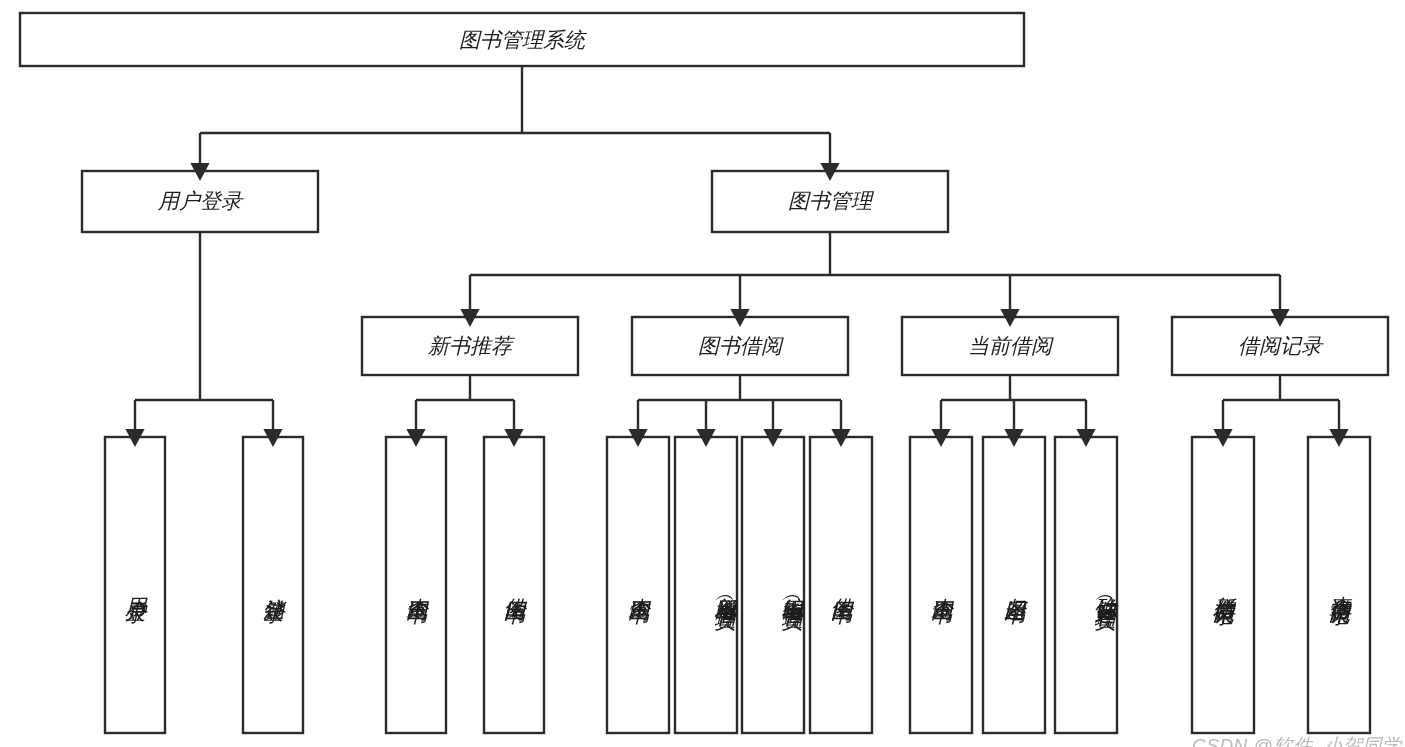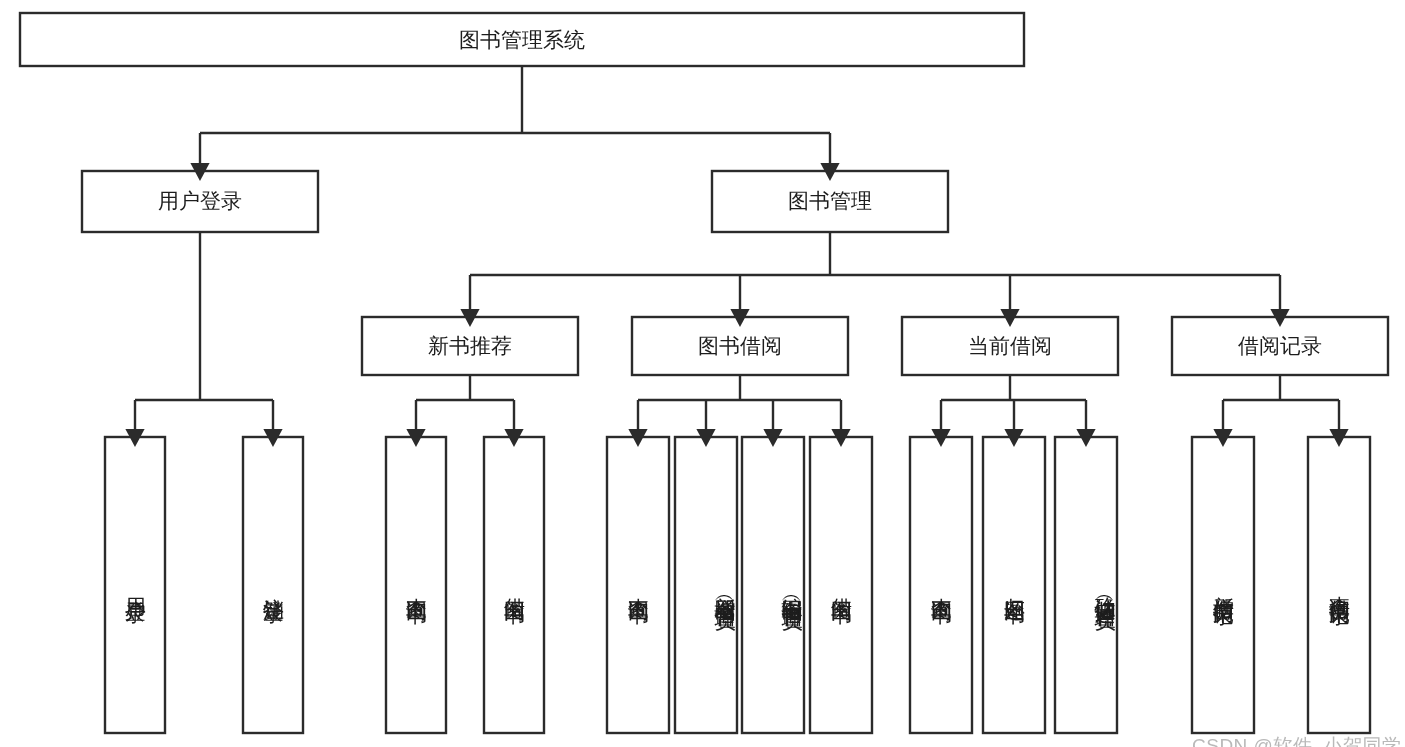--- a/index.html
+++ b/index.html
@@ -11,20 +11,21 @@
     width: 1405px;
     height: 747px;
     font-family: "Liberation Sans", "DejaVu Sans", sans-serif;
     overflow: hidden;
   }
   #diagram-root {
     position: relative;
     width: 1405px;
     height: 671px;
     background: #ffffff;
+    font-style: italic;
   }
   svg#diagram-svg {
     position: absolute;
     top: 0;
     left: 0;
     width: 1405px;
     height: 747px;
   }
   .node-box {
     fill: #ffffff;

